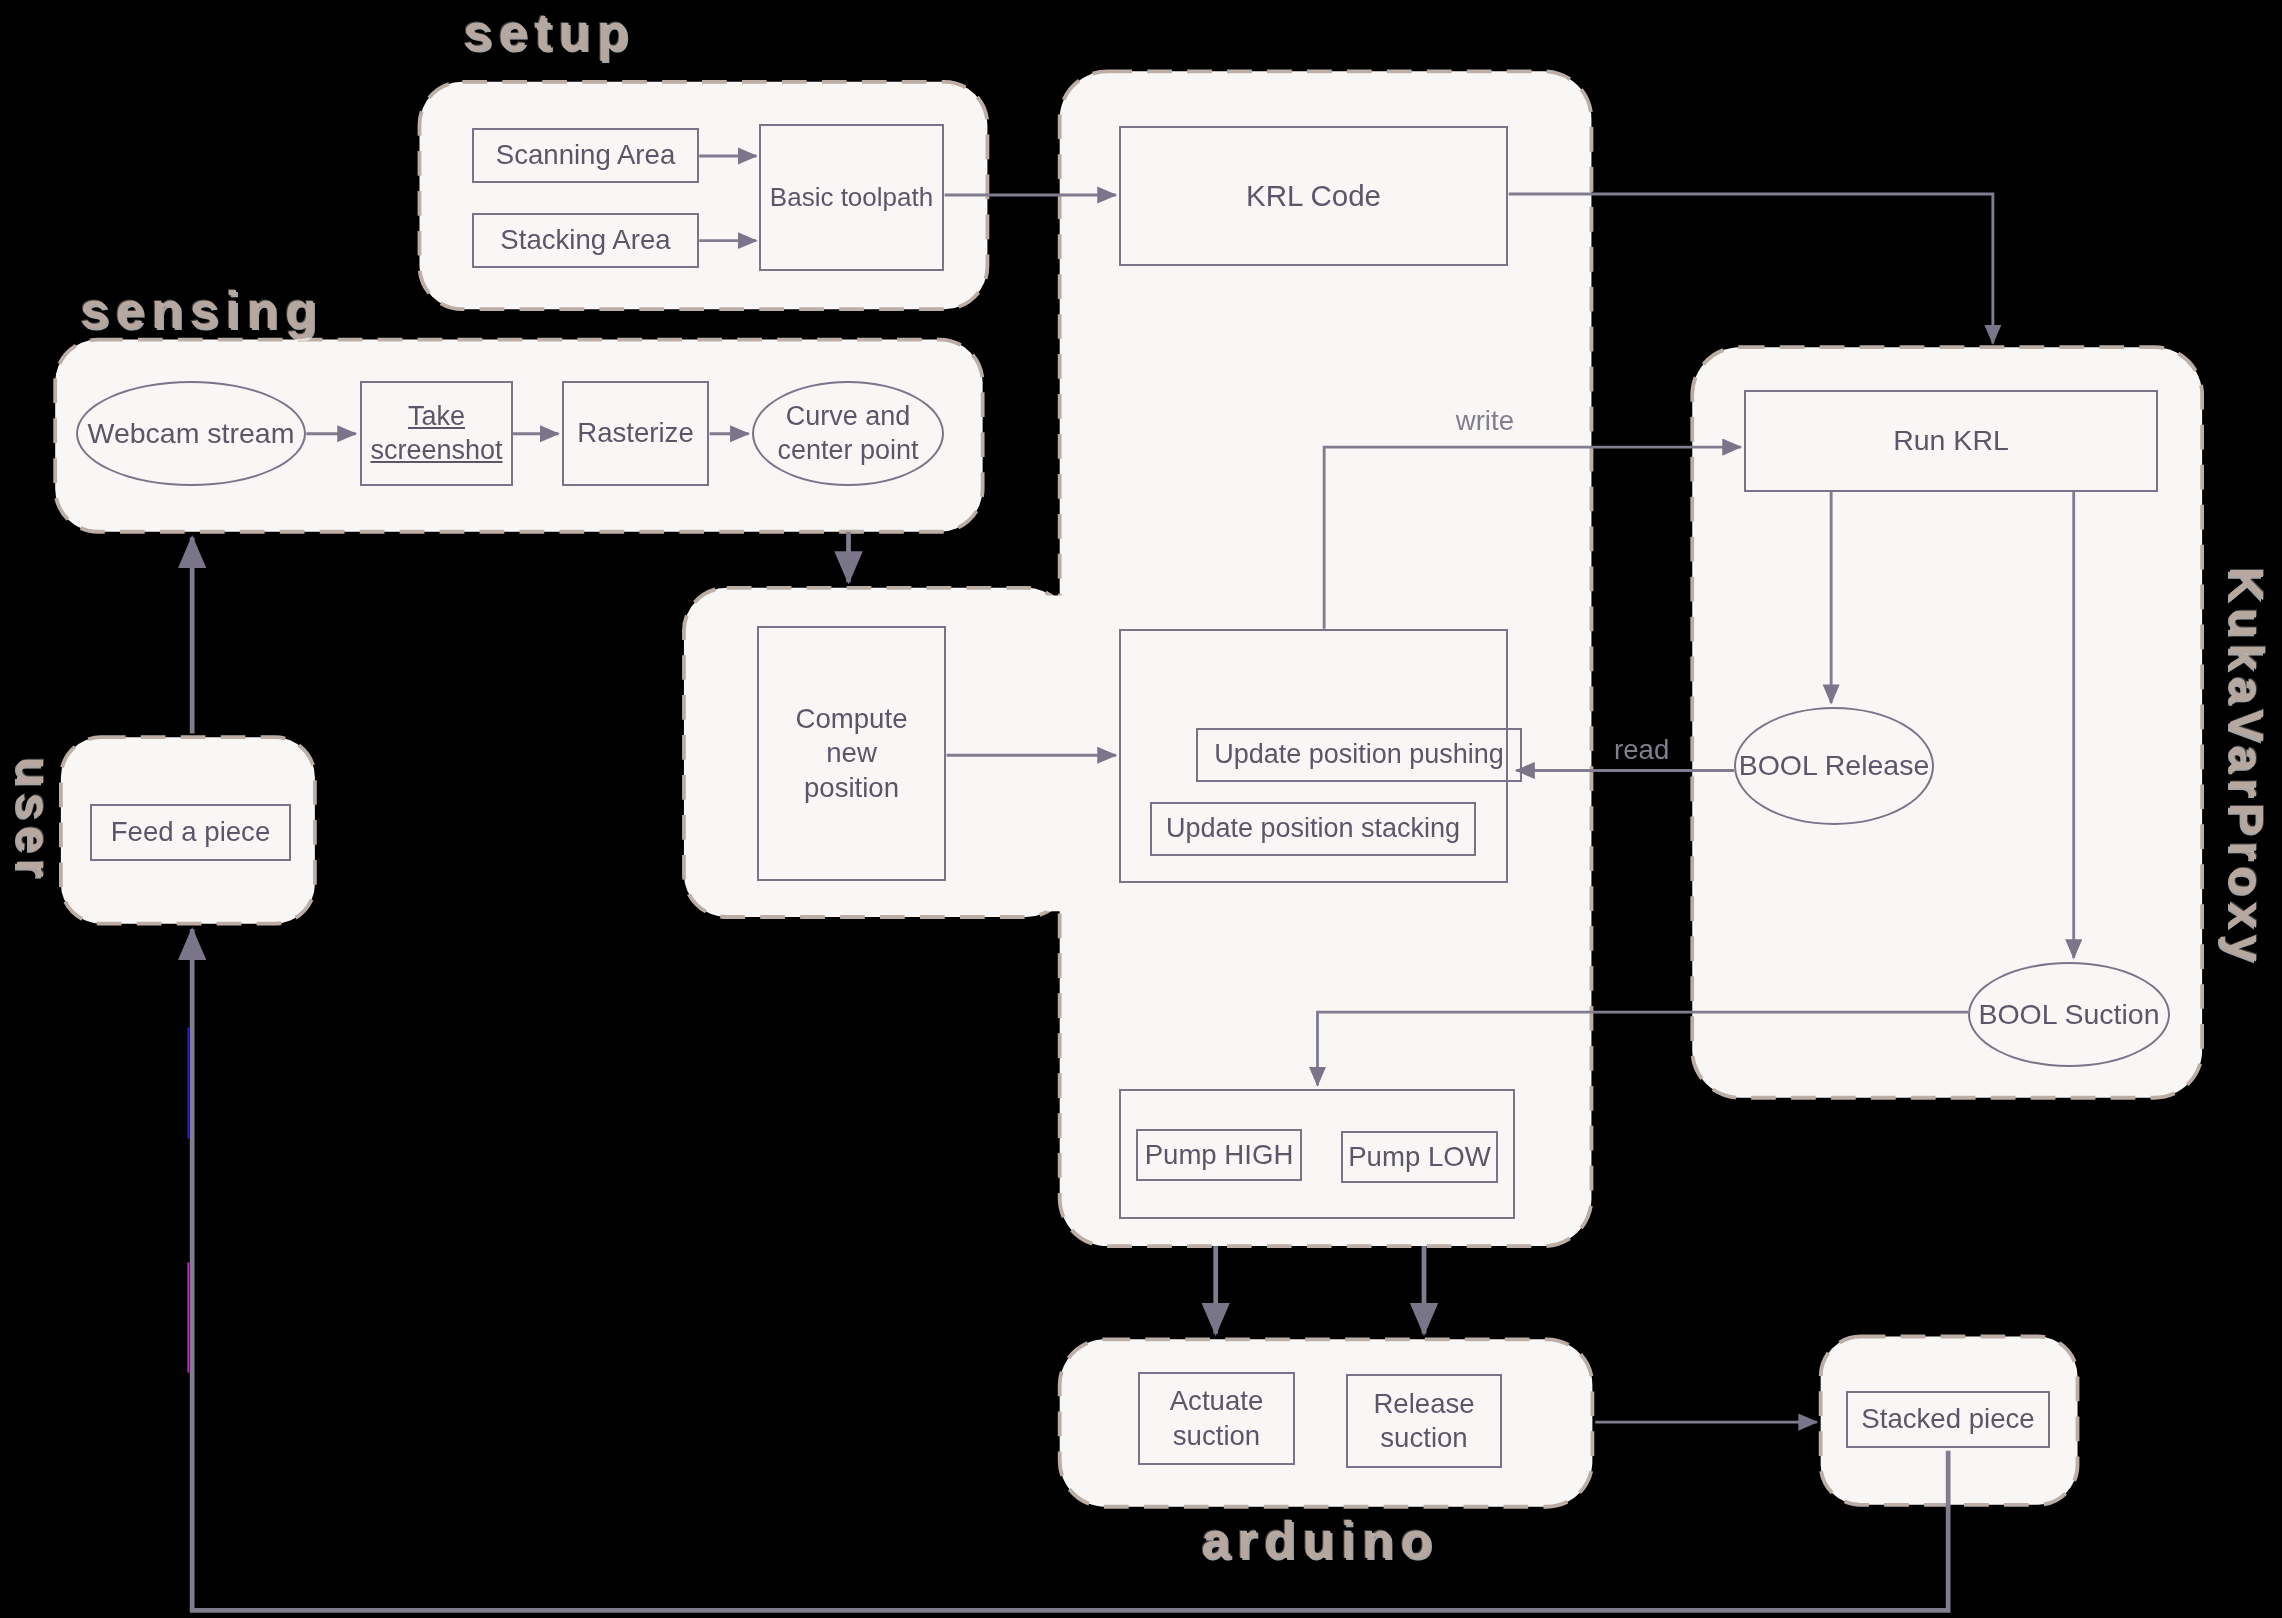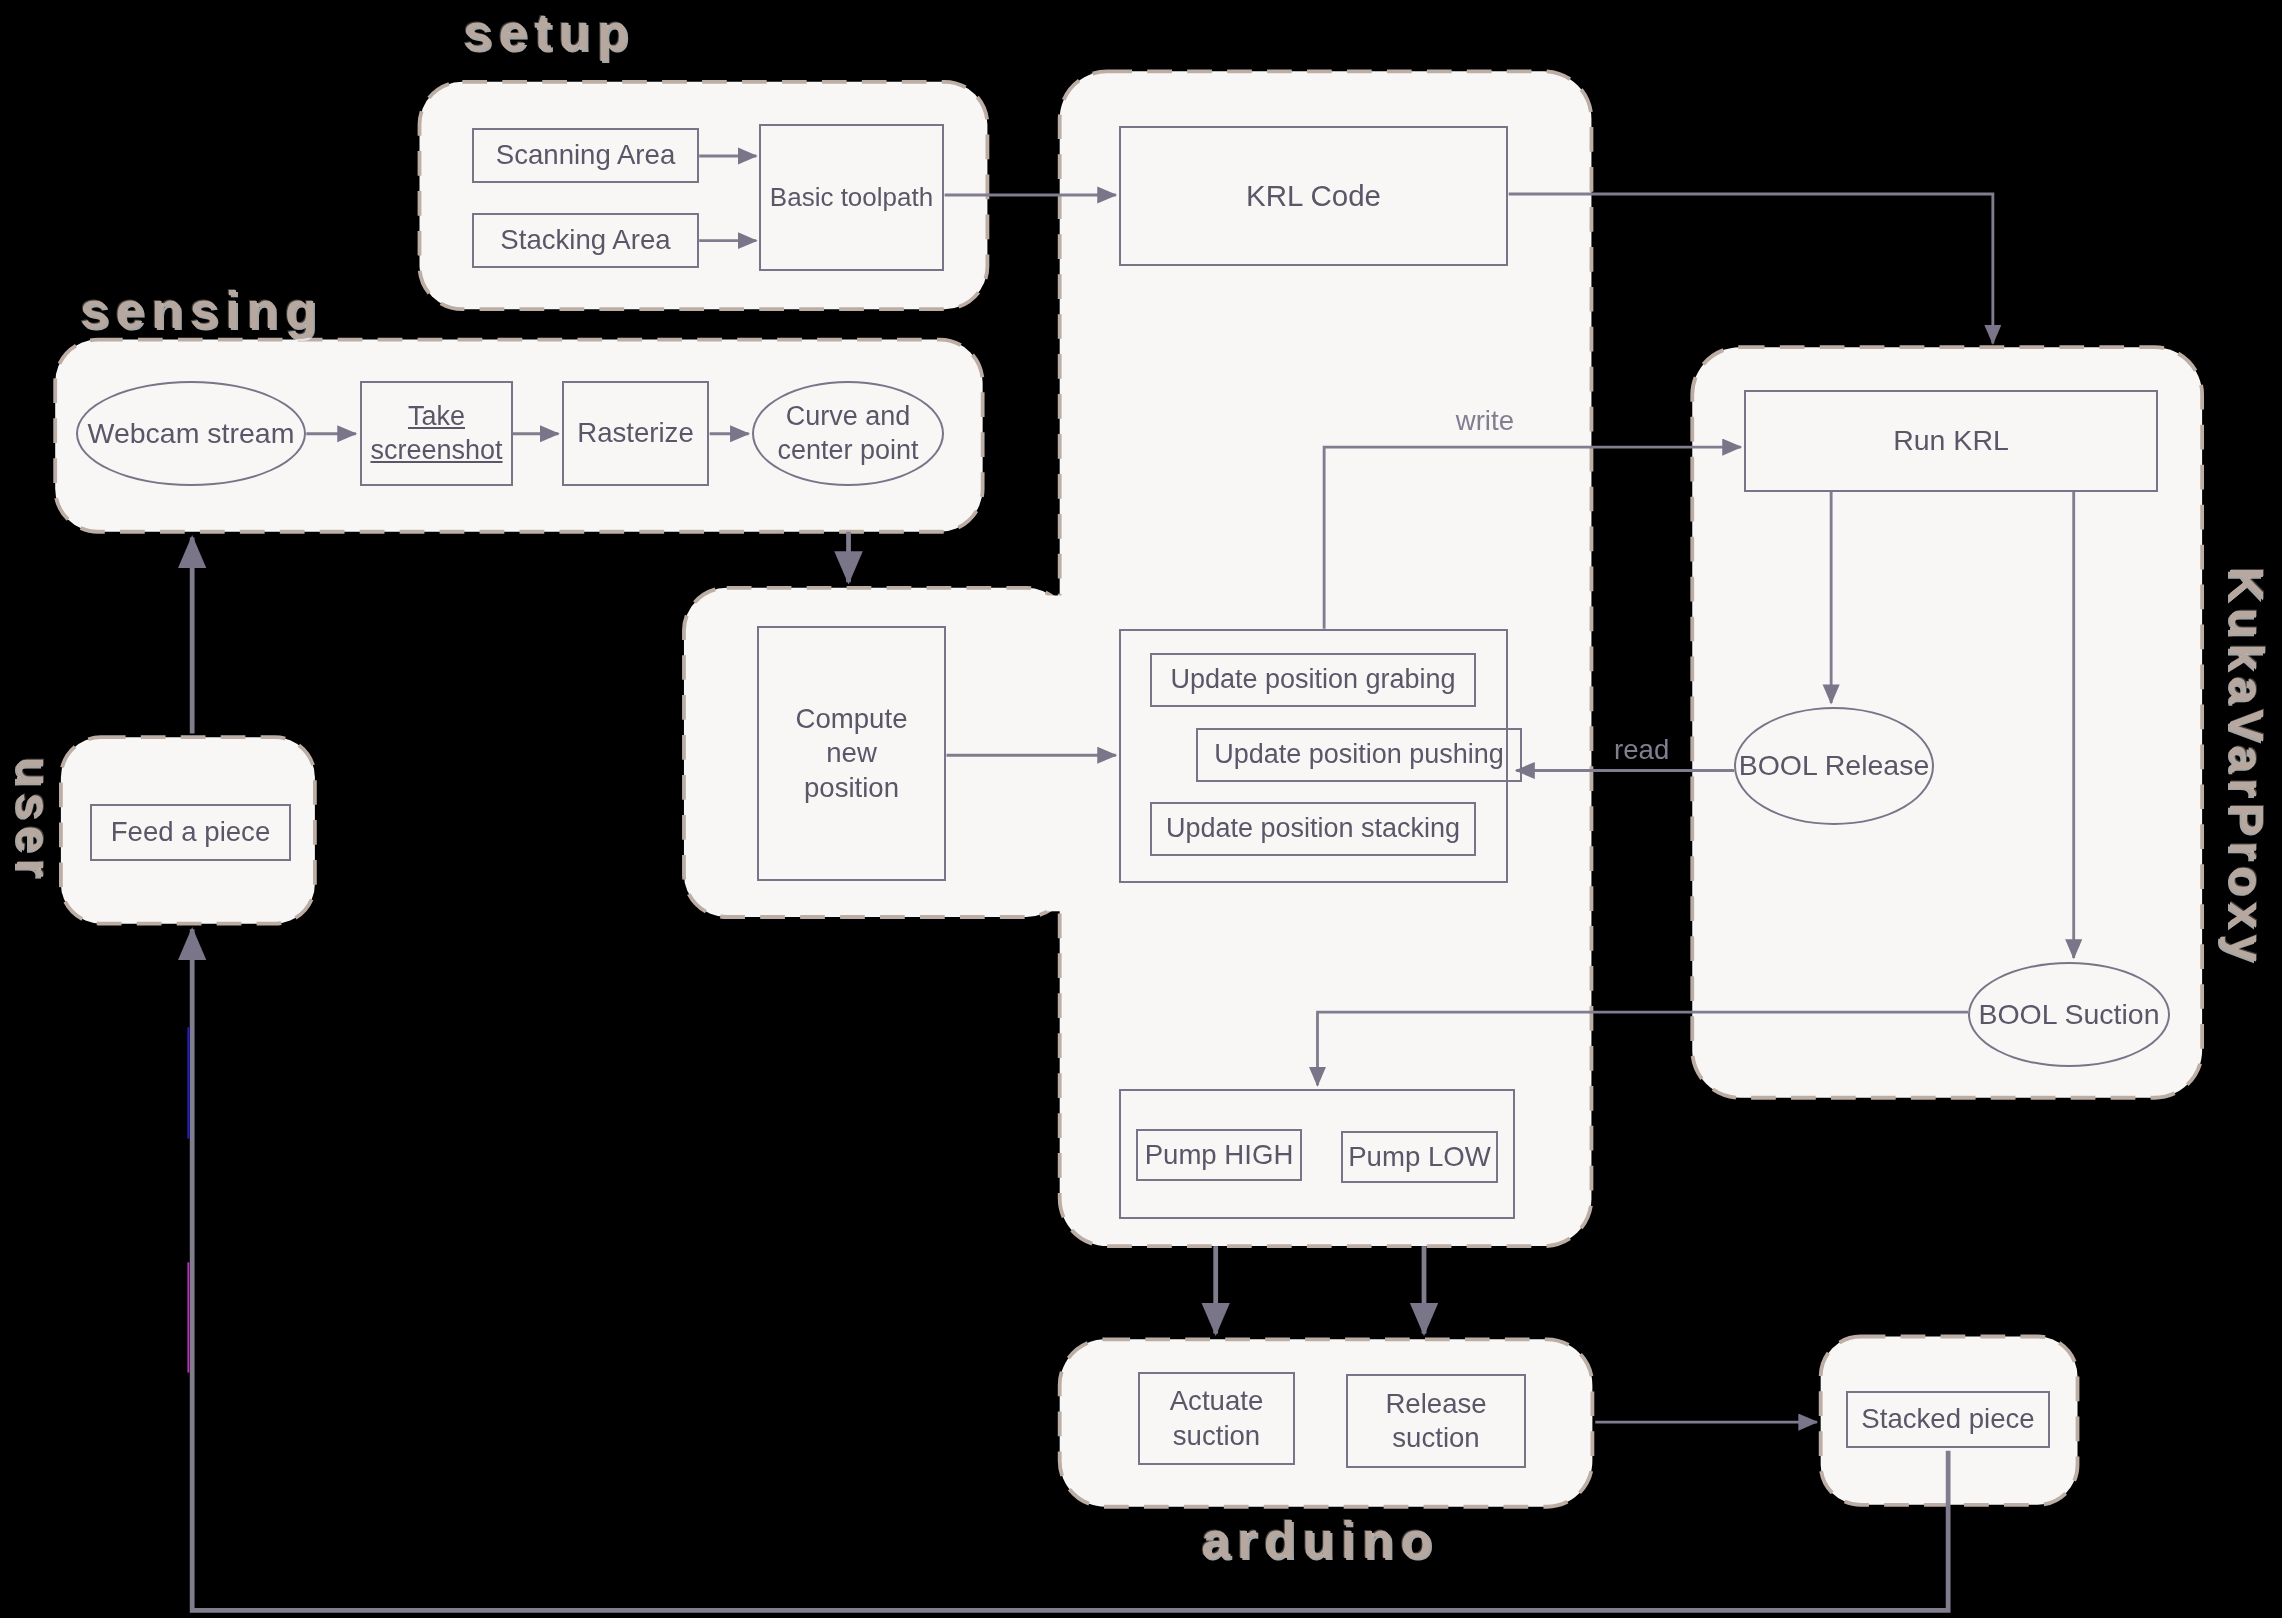--- a/index.html
+++ b/index.html
@@ -107,31 +107,30 @@
   <div class="node ellipse nowrap" style="left:76px;top:381px;width:230px;height:105px;font-size:28.5px;">Webcam stream</div>
   <div class="node" style="left:360px;top:381px;width:153px;height:105px;font-size:27px;padding:0 3.8px;text-decoration:underline;">Take screenshot</div>
   <div class="node" style="left:562px;top:381px;width:147px;height:105px;font-size:27.6px;">Rasterize</div>
   <div class="node ellipse" style="left:752px;top:381px;width:192px;height:105px;font-size:27px;padding:0 9.5px;">Curve and center point</div>
 
   <div class="node" style="left:90px;top:804px;width:201px;height:57px;">Feed a piece</div>
 
   <div class="node" style="left:757px;top:626px;width:189px;height:255px;padding:0 28.5px;box-sizing:border-box;">Compute new position</div>
 
   <div class="node group" style="left:1119px;top:629px;width:389px;height:254px;"></div>
-  <div class="node nowrap" style="left:1150px;top:653px;width:326px;height:54px;font-size:27px;">Update position grabing</div>
   <div class="node nowrap" style="left:1150px;top:728px;width:326px;height:54px;font-size:27px;margin-left:46px;">Update position pushing</div>
   <div class="node nowrap" style="left:1150px;top:802px;width:326px;height:54px;font-size:27px;">Update position stacking</div>
 
   <div class="node" style="left:1744px;top:390px;width:414px;height:102px;font-size:28.5px;">Run KRL</div>
   <div class="node ellipse nowrap" style="left:1734px;top:707px;width:200px;height:118px;font-size:28.5px;">BOOL Release</div>
   <div class="node ellipse nowrap" style="left:1968px;top:962px;width:202px;height:105px;font-size:28.5px;">BOOL Suction</div>
 
   <div class="node group" style="left:1119px;top:1089px;width:396px;height:130px;"></div>
   <div class="node nowrap" style="left:1136px;top:1129px;width:166px;height:52px;">Pump HIGH</div>
   <div class="node nowrap" style="left:1341px;top:1131px;width:157px;height:52px;">Pump LOW</div>
 
   <div class="node" style="left:1138px;top:1372px;width:157px;height:93px;padding:0 17px;box-sizing:border-box;">Actuate suction</div>
-  <div class="node" style="left:1346px;top:1374px;width:180px;height:94px;padding:0 17px;box-sizing:border-box;">Release suction</div>
+  <div class="node" style="left:1346px;top:1374px;width:156px;height:94px;padding:0 17px;box-sizing:border-box;">Release suction</div>
 
   <div class="node nowrap" style="left:1846px;top:1391px;width:204px;height:57px;">Stacked piece</div>
 
 </div>
 
 
 </body></html>

